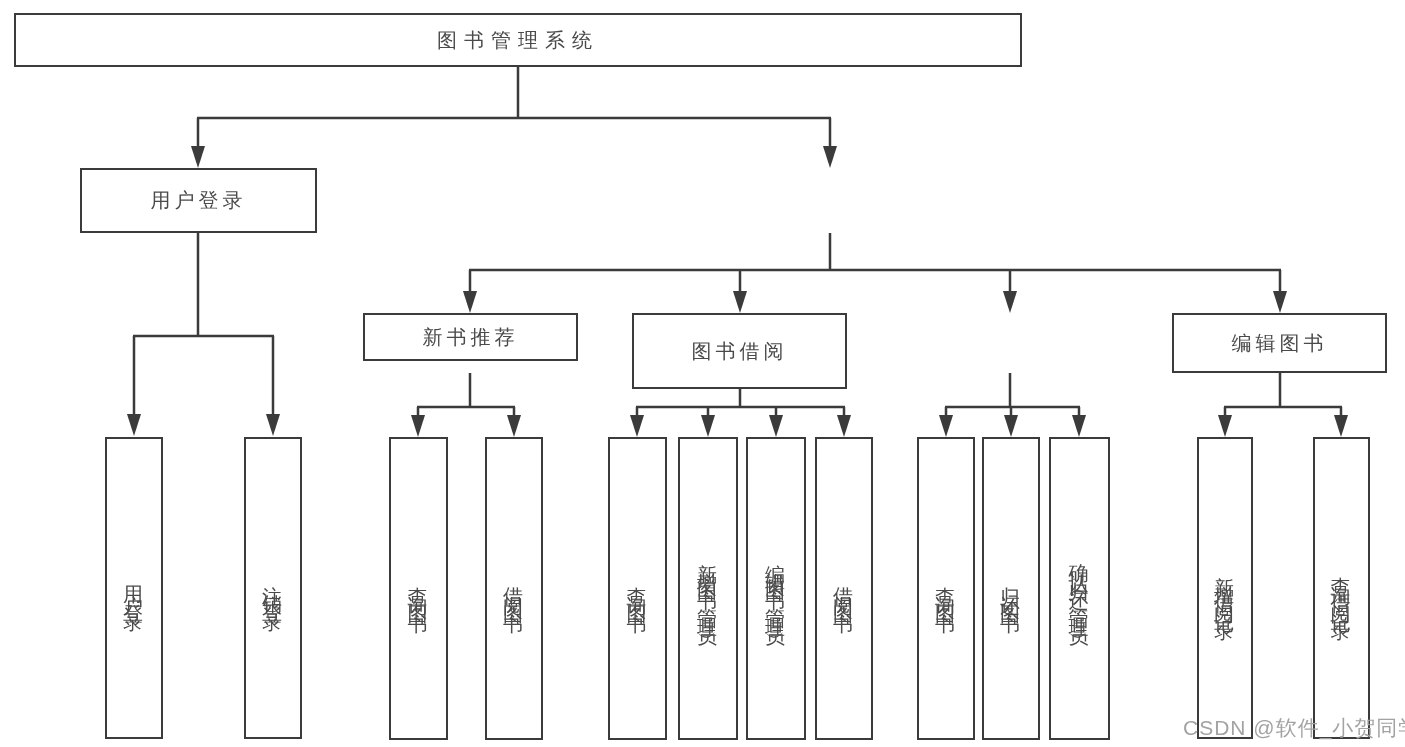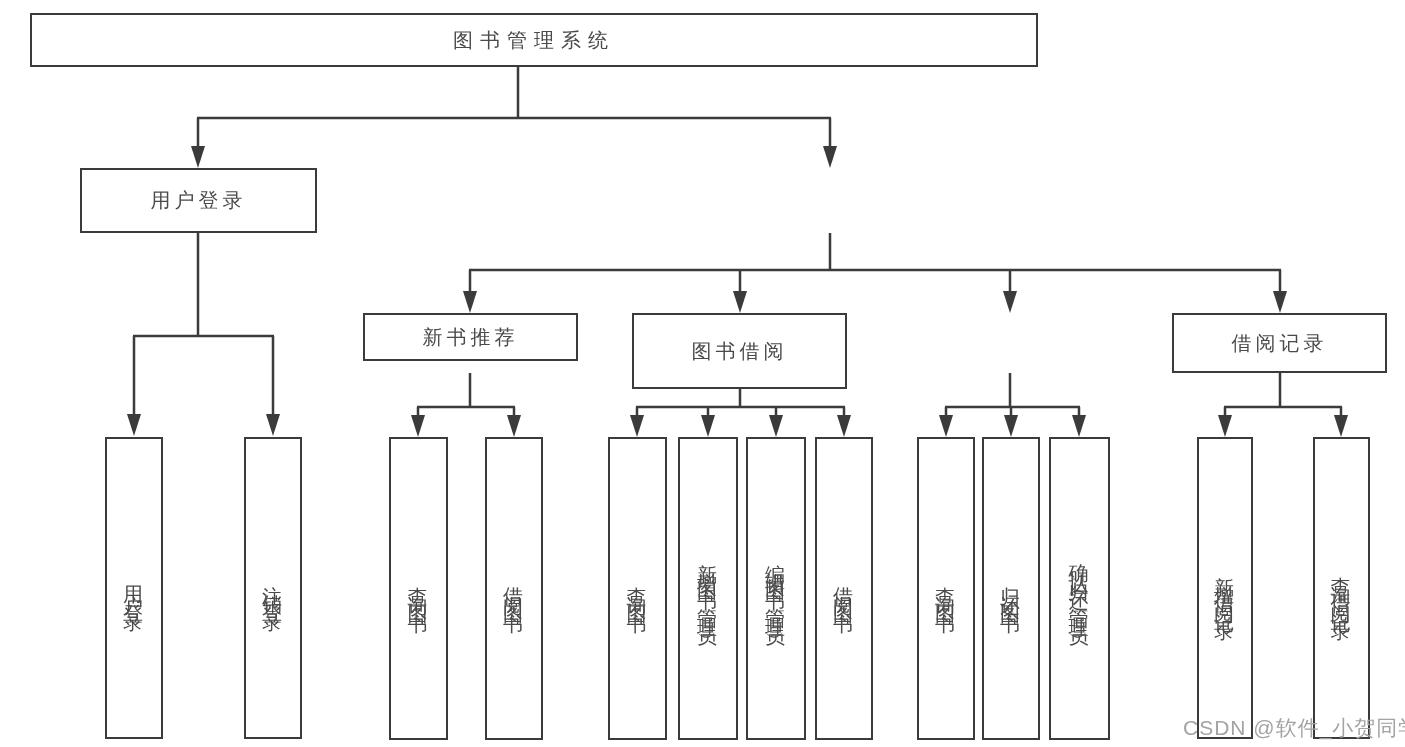--- a/index.html
+++ b/index.html
@@ -21,21 +21,21 @@
     position: absolute;
     box-sizing: border-box;
     border: 2.5px solid #3b3b3b;
     background: #ffffff;
     display: flex;
     align-items: center;
     justify-content: center;
     color: #4a4a4a;
   }
   .hbox { font-size: 20px; letter-spacing: 4px; white-space: nowrap; }
-  .hbox.title { letter-spacing: 7px; margin-left: 16px; }
+  .hbox.title { letter-spacing: 7px; }
   .vbox span {
     writing-mode: vertical-lr;
     font-size: 20px;
     letter-spacing: 9px;
     color: #4a4a4a;
     white-space: nowrap;
   }
   .watermark {
     position: absolute;
     left: 1183px;
@@ -108,21 +108,21 @@
       <polygon points="1334,415 1348,415 1341,437"></polygon>
     </g>
   </svg>
 
   <div class="node hbox title" style="left:14px; top:13px; width:1008px; height:54px;">图书管理系统</div>
 
   <div class="node hbox" style="left:80px; top:168px; width:237px; height:65px;">用户登录</div>
 
   <div class="node hbox" style="left:363px; top:313px; width:215px; height:48px;">新书推荐</div>
   <div class="node hbox" style="left:632px; top:313px; width:215px; height:76px;">图书借阅</div>
-  <div class="node hbox" style="left:1172px; top:313px; width:215px; height:60px;">借阅记录</div>
+  <div class="node hbox" style="left:1172px; top:313px; width:215px; height:60px;">编辑图书</div>
 
   <div class="node vbox" style="left:105px; top:437px; width:58px; height:302px;">
     <span>用户登录</span>
   </div>
   <div class="node vbox" style="left:244px; top:437px; width:58px; height:302px;">
     <span>注销登录</span>
   </div>
 
   <div class="node vbox" style="left:389px; top:437px; width:59px; height:303px;">
     <span>查询图书</span>

